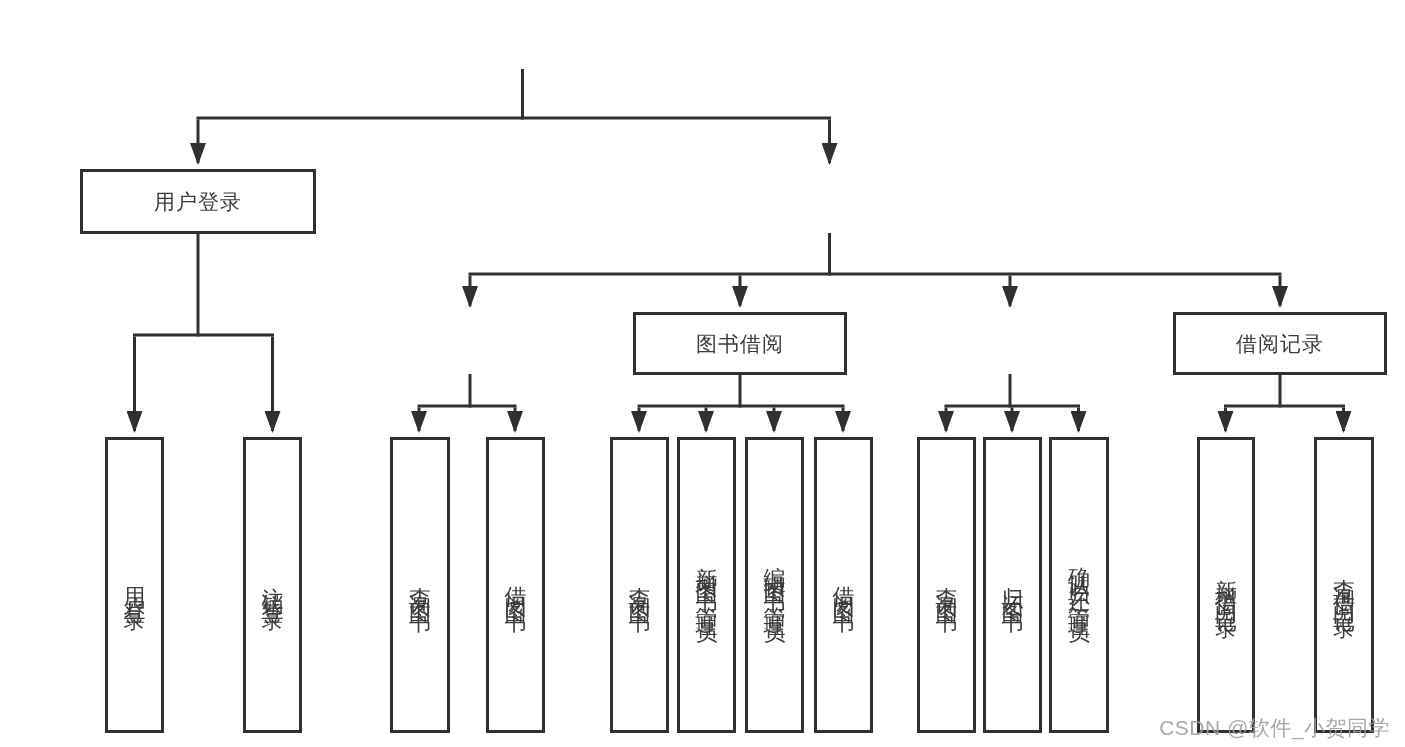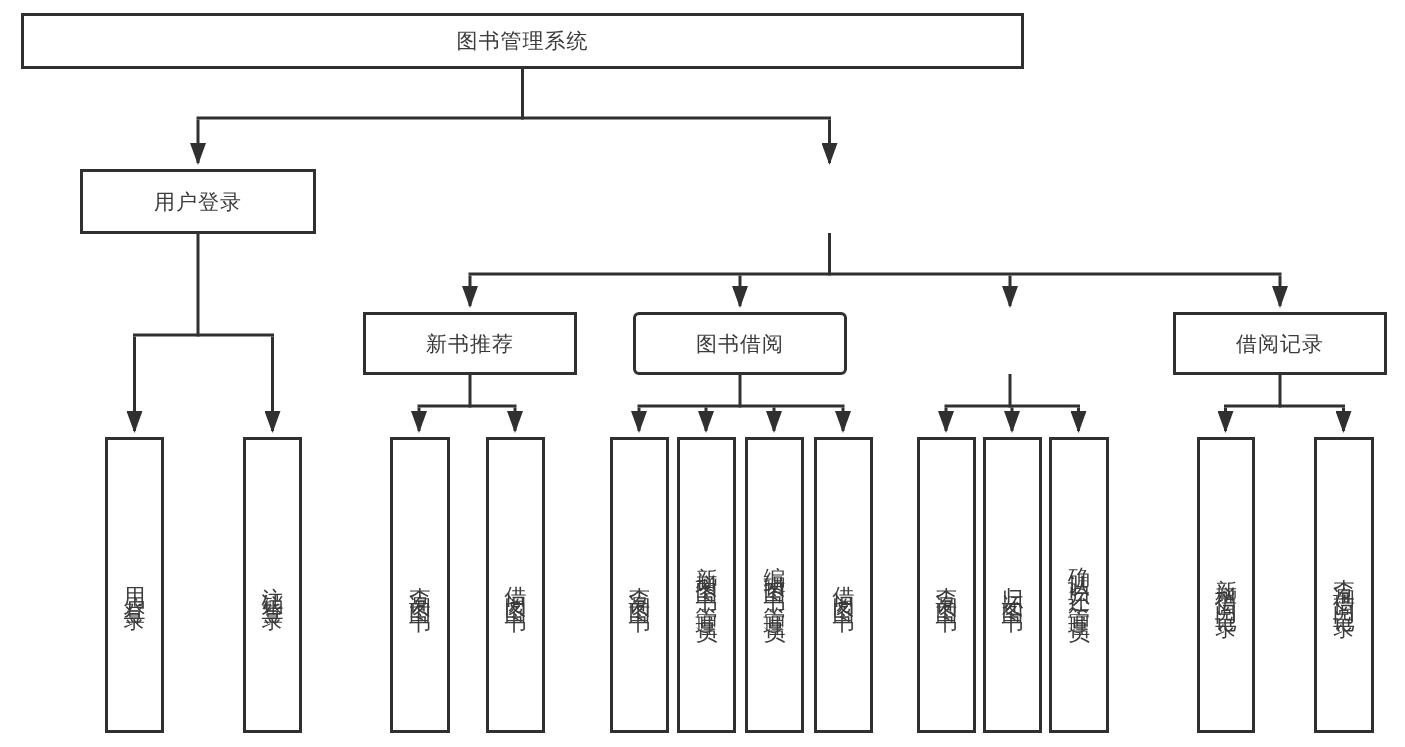--- a/index.html
+++ b/index.html
@@ -37,21 +37,21 @@
     font-size: 22px;
     line-height: 1;
     letter-spacing: 8px;
     white-space: normal;
   }
   
   .n-root  { left: 21px;   top: 13px;  width: 1003px; height: 56px; }
   .n-b0    { left: 80px;   top: 169px; width: 236px;  height: 65px; }
   .n-b1    { left: 712px;  top: 169px; width: 235px;  height: 65px; }
   .n-m0    { left: 363px;  top: 312px; width: 214px;  height: 63px; }
-  .n-m1    { left: 633px;  top: 312px; width: 214px;  height: 63px; border-radius: 6px; }
+  .n-m1    { left: 633px;  top: 312px; width: 214px;  height: 63px; }
   .n-m2    { left: 903px;  top: 312px; width: 214px;  height: 63px; }
   .n-m3    { left: 1173px; top: 312px; width: 214px;  height: 63px; }
   .leaf    { top: 437px; height: 296px; }
   .n-l0  { left: 105px;  width: 59px; }
   .n-l1  { left: 243px;  width: 59px; }
   .n-l2  { left: 390px;  width: 60px; }
   .n-l3  { left: 486px;  width: 59px; }
   .n-l4  { left: 610px;  width: 59px; }
   .n-l5  { left: 677px;  width: 59px; }
   .n-l6  { left: 745px;  width: 59px; }
@@ -120,31 +120,25 @@
       <path d="M1012 407.5 V431" marker-end="url(#arrow)"></path>
       <path d="M1078.5 407.5 V431" marker-end="url(#arrow)"></path>
 
       <path d="M1280 374 V407.5"></path>
       <path d="M1224 406 H1345"></path>
       <path d="M1225.5 407.5 V431" marker-end="url(#arrow)"></path>
       <path d="M1343.5 407.5 V431" marker-end="url(#arrow)"></path>
     </g>
   </svg>
 
-  <div class="node n-root">
-    <span class="lbl">图书管理系统</span>
-  </div>
 
   <div class="node n-b0">
     <span class="lbl">用户登录</span>
   </div>
 
-  <div class="node n-m0">
-    <span class="lbl">新书推荐</span>
-  </div>
   <div class="node n-m1">
     <span class="lbl">图书借阅</span>
   </div>
   <div class="node n-m3">
     <span class="lbl">借阅记录</span>
   </div>
 
   <div class="node leaf n-l0">
     <span class="lbl">用户登录</span>
   </div>
@@ -178,13 +172,14 @@
   <div class="node leaf n-l10">
     <span class="lbl">确认归还（管理员）</span>
   </div>
   <div class="node leaf n-l11">
     <span class="lbl">新增借阅记录</span>
   </div>
   <div class="node leaf n-l12">
     <span class="lbl">查询借阅记录</span>
   </div>
 
+  <div id="watermark">CSDN @软件_小贺同学</div>
 </div>
 
 </body></html>

